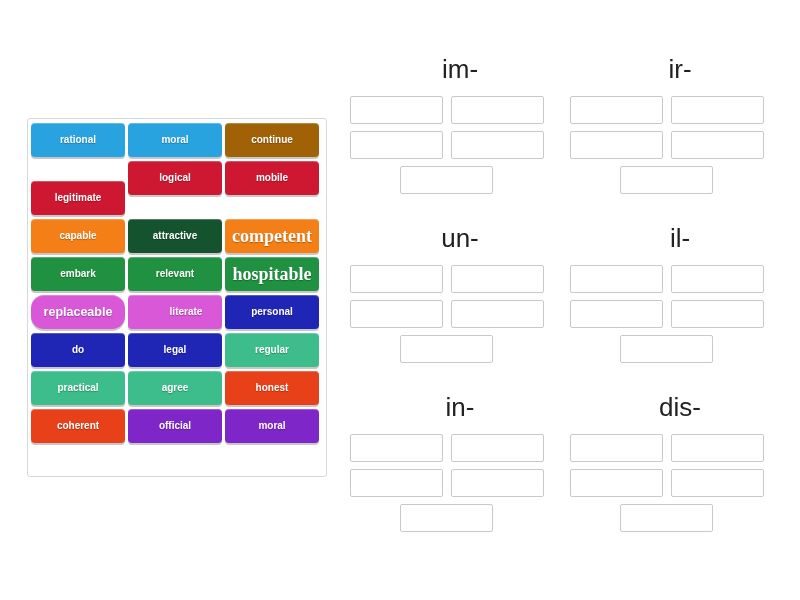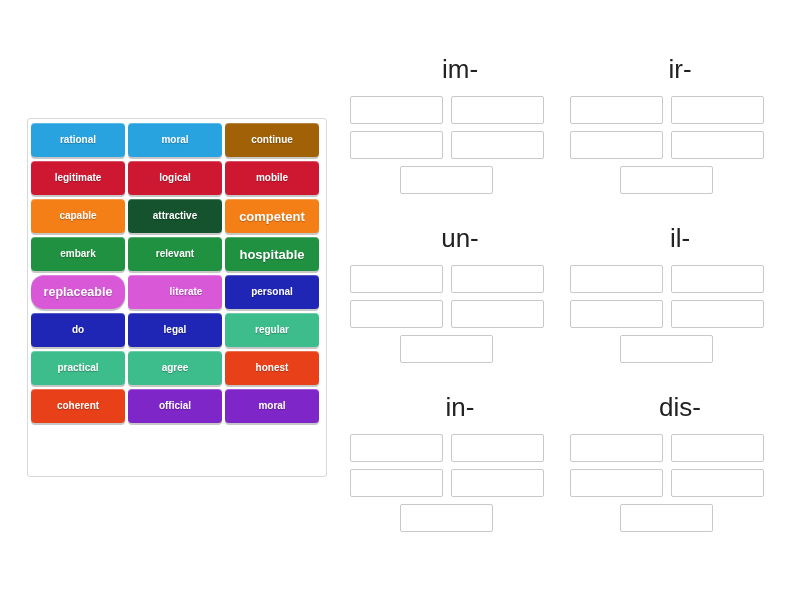--- a/index.html
+++ b/index.html
@@ -43,21 +43,21 @@
     text-align:center;
     box-sizing:border-box;
     padding:0 2px;
     text-shadow:0 1px 1px rgba(0,0,0,.28);
     box-shadow:0 2px 0 rgba(0,0,0,.22), inset 0 1px 0 rgba(255,255,255,.25);
     cursor:move;
     user-select:none;
     white-space:nowrap;
     overflow:hidden;
   }
-  .tile.sm{font-size:13px;}
+  .tile.sm{font-size:18px;font-family:Liberation Serif, serif;}
   .tile.xs{font-size:12.5px;}
 
   
   #groups{
     position:absolute;
     left:350px; top:40px;
     width:430px; height:520px;
     display:grid;
     grid-template-columns:220px 220px;
     grid-template-rows:169px 169px 169px;
@@ -96,21 +96,21 @@
   }
 </style>
 </head>
 <body>
 
 <div id="word-bank">
   <div id="word-tiles">
       <div class="tile" style="background: rgb(41, 163, 224);">rational</div>
       <div class="tile" style="background: rgb(41, 163, 224);">moral</div>
       <div class="tile" style="background: #a16207;">continue</div>
-      <div class="tile" style="background: rgb(206, 24, 49);">legitimate</div>
+      <div class="tile" style="background: rgb(206, 24, 49); margin-top: 20px;">legitimate</div>
       <div class="tile" style="background: rgb(206, 24, 49);">logical</div>
       <div class="tile" style="background: rgb(206, 24, 49);">mobile</div>
       <div class="tile" style="background: rgb(245, 127, 23);">capable</div>
       <div class="tile" style="background: #14532d; text-align: right;">attractive</div>
       <div class="tile sm" style="background: rgb(245, 127, 23);">competent</div>
       <div class="tile" style="background: rgb(31, 145, 64);">embark</div>
       <div class="tile" style="background: rgb(31, 145, 64);">relevant</div>
       <div class="tile sm" style="background: rgb(31, 145, 64);">hospitable</div>
       <div class="tile xs" style="background: rgb(216, 88, 216); border-radius: 13px;">replaceable</div>
       <div class="tile" style="background: rgb(216, 88, 216); padding-left: 24px;">literate</div>

